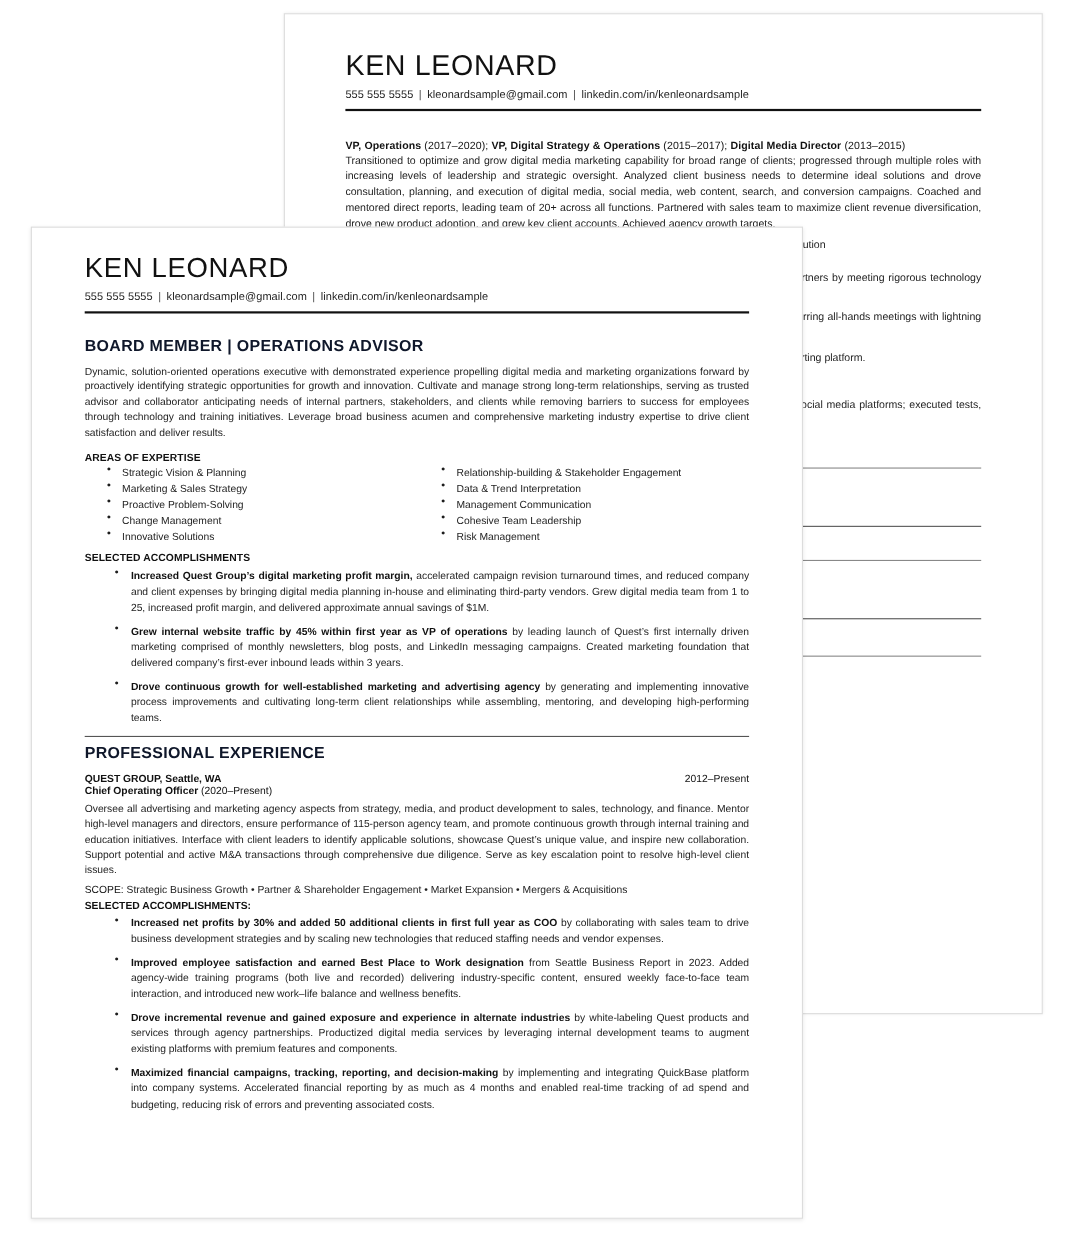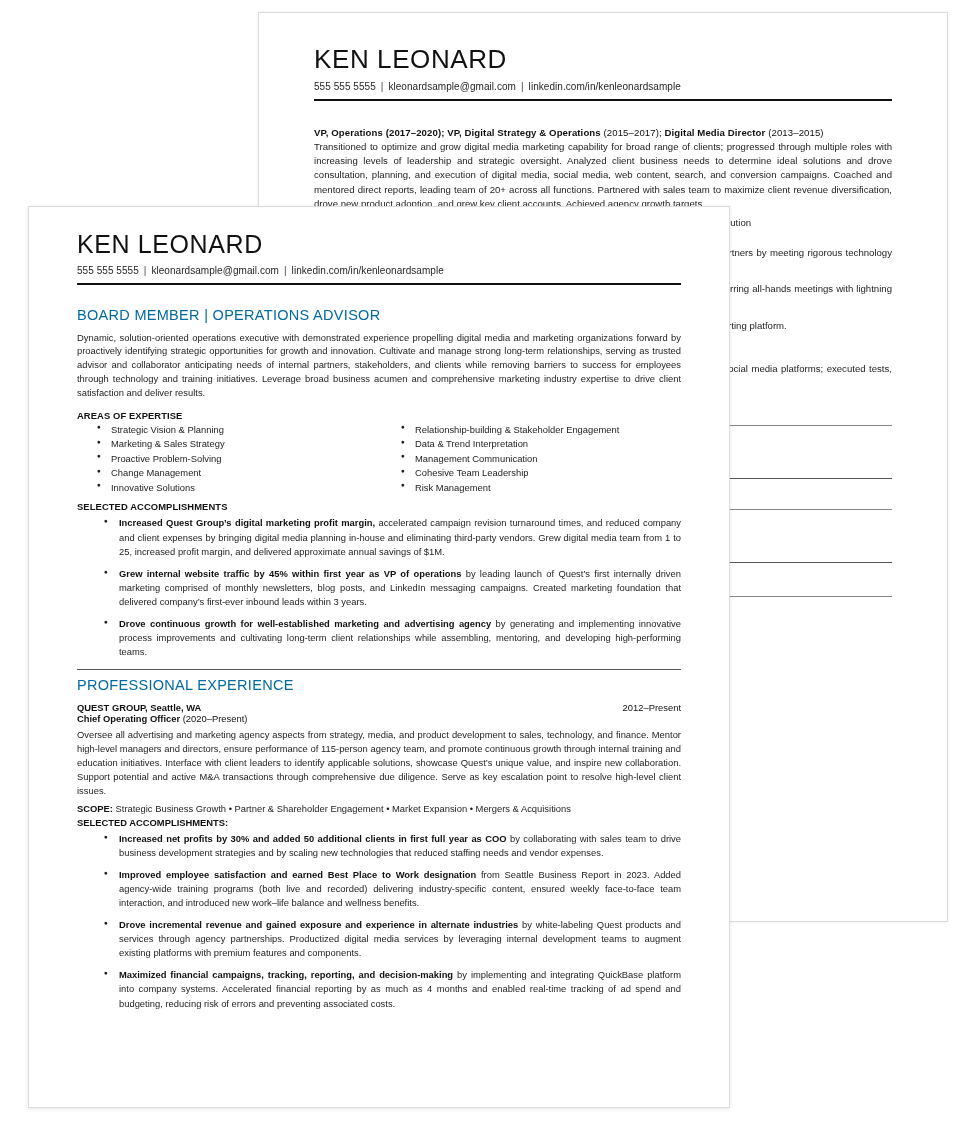--- a/index.html
+++ b/index.html
@@ -81,24 +81,24 @@
     margin: 14px 0 6px 0;
   }
   .rule-mid {
     border: 0;
     border-top: 1.6px solid #888888;
     margin: 0;
   }
 
   .section-title {
     font-size: 14.5px;
-    font-weight: 400;
+    font-weight: 700;
     letter-spacing: 0.3px;
     margin: 0 0 8px 0;
-    color: #0369a1;
+    color: #0f172a;
   }
   .subhead {
     font-size: 9.4px;
     font-weight: bold;
     letter-spacing: 0.1px;
     margin: 10px 0 2px 0;
     color: #111111;
   }
   .para {
     font-size: 9.4px;
@@ -174,21 +174,21 @@
     font-weight: bold;
     color: #111111;
     margin: 0 0 4px 0;
   }
   .job-title .norm { font-weight: normal; }
   .scope {
     font-size: 9.4px;
     margin: 5px 0 0 0;
     color: #1d1d1d;
   }
-  .scope .lbl { font-weight: bold; color: #111111; }
+  .scope .lbl { font-weight: normal; color: #111111; }
   .acc-label {
     font-size: 9.4px;
     font-weight: bold;
     color: #111111;
     margin: 3px 0 0 0;
   }
 
   
   .page-back .name { font-size: 26px; margin-bottom: 7px; }
   .page-back .contact { font-size: 10px; }
@@ -210,21 +210,21 @@
 
     <h1 class="name">KEN LEONARD</h1>
 
     <div class="contact">
       <span>555 555 5555</span><span class="sep">|</span><span>kleonardsample@gmail.com</span><span class="sep">|</span><span>linkedin.com/in/kenleonardsample</span>
     </div>
 
     <hr class="rule-heavy">
 
     <p class="subhead">
-      <span class="b">VP, Operations</span><span class="norm" style="font-weight:bold"> (2017–2020); </span><span class="b">VP, Digital Strategy &amp; Operations</span><span style="font-weight:normal"> (2015–2017); </span><span class="b">Digital Media Director</span><span style="font-weight:normal"> (2013–2015)</span>
+      <span class="b">VP, Operations</span><span class="norm" style="font-weight:normal"> (2017–2020); </span><span class="b">VP, Digital Strategy &amp; Operations</span><span style="font-weight:normal"> (2015–2017); </span><span class="b">Digital Media Director</span><span style="font-weight:normal"> (2013–2015)</span>
     </p>
 
     <p class="para">Transitioned to optimize and grow digital media marketing capability for broad range of clients; progressed through multiple roles with increasing levels of leadership and strategic oversight. Analyzed client business needs to determine ideal solutions and drove consultation, planning, and execution of digital media, social media, web content, search, and conversion campaigns. Coached and mentored direct reports, leading team of 20+ across all functions. Partnered with sales team to maximize client revenue diversification, drove new product adoption, and grew key client accounts. Achieved agency growth targets.</p>
 
     <p class="scope">
       <span class="lbl">SCOPE:</span><span> Client Consultation • Digital Media • Stakeholder Engagement • Team Leadership &amp; Execution</span>
     </p>
 
     <p class="acc-label">SELECTED ACCOMPLISHMENTS:</p>
 

